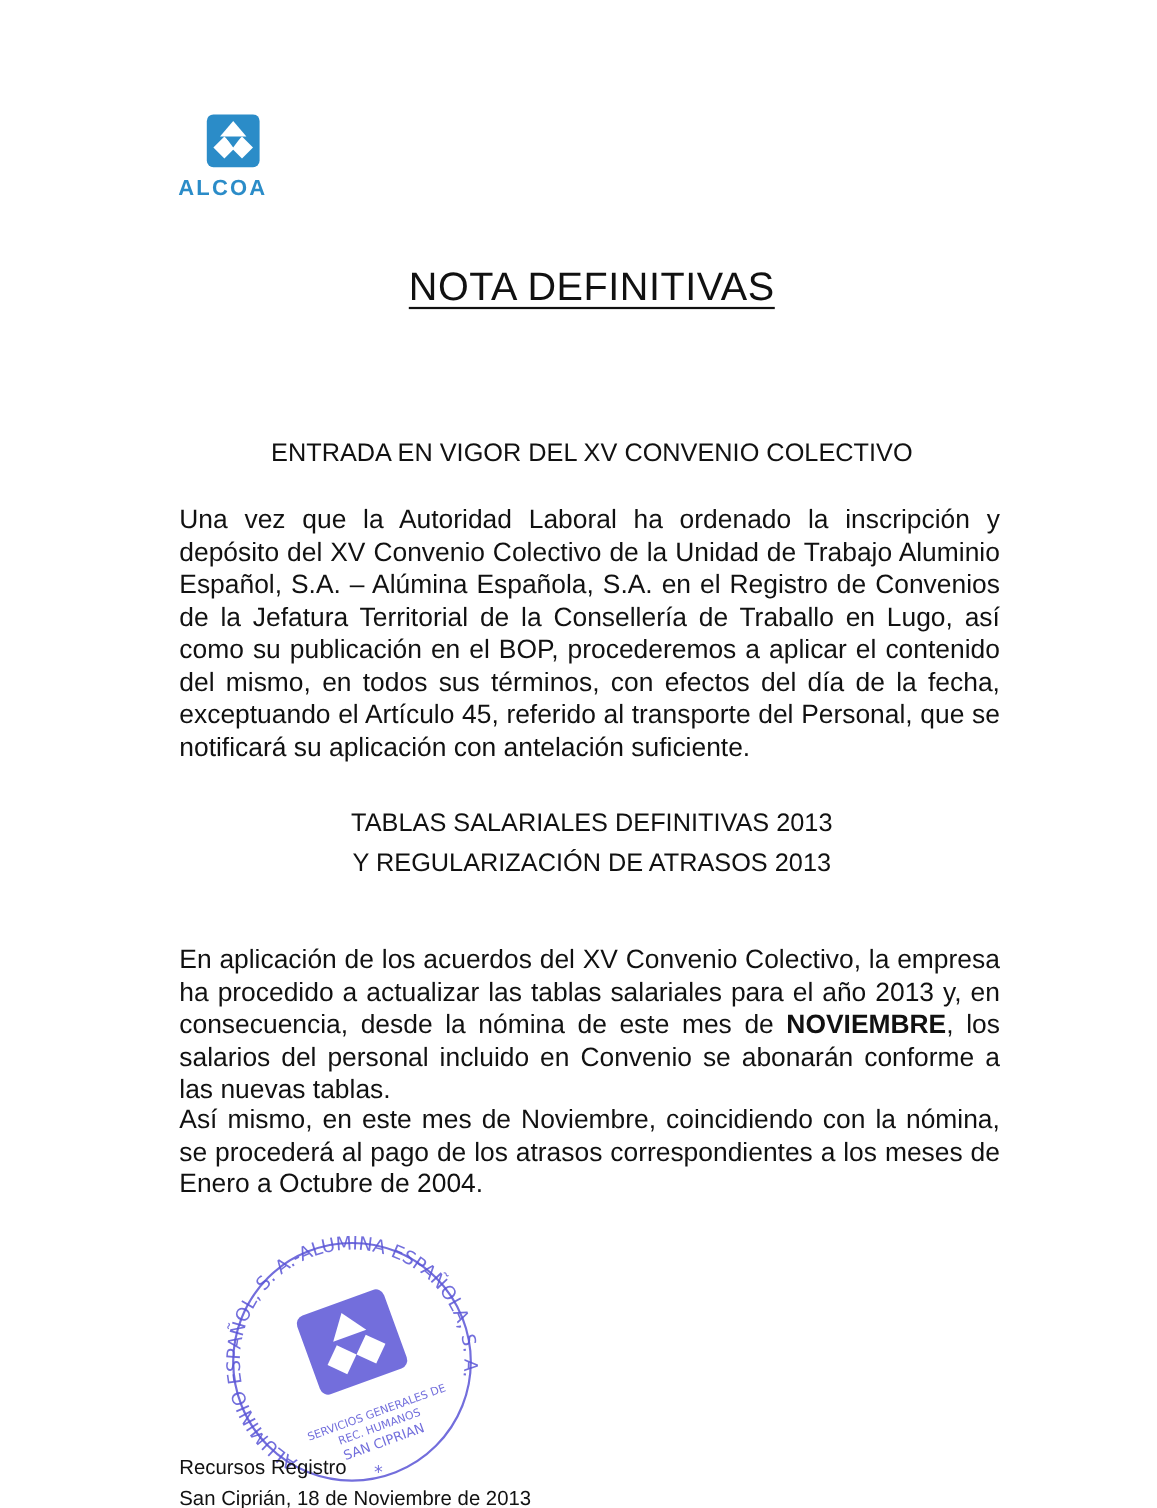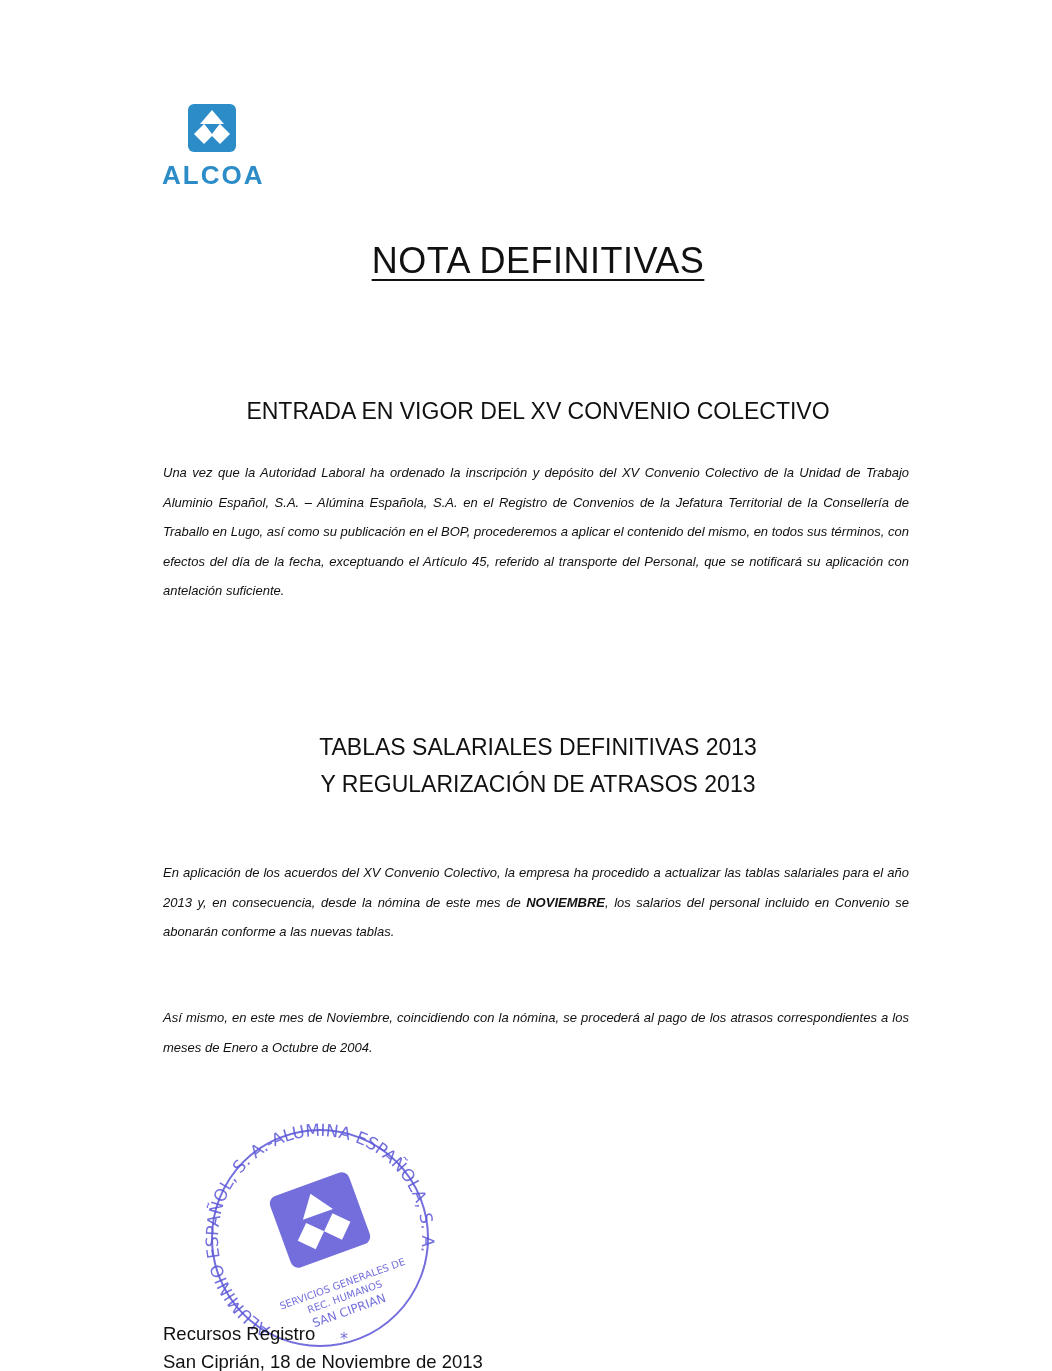--- a/index.html
+++ b/index.html
@@ -1,28 +1,28 @@
 <!DOCTYPE html>
 <html><head>
   <meta charset="utf-8">
   <style>
     html, body { margin: 0; padding: 0; background: #ffffff; }
     body { width: 1052px; height: 1371px; position: relative; overflow: hidden;
            font-family: "Liberation Sans", "DejaVu Sans", sans-serif; color: #111; }
     .logo { position: absolute; left: 162px; top: 104px; width: 100px; height: 80px; }
     .logo-box { position: absolute; left: 26px; top: 0; width: 48px; height: 48px; background: #2b8cc8;
                 border-radius: 6px; }
-    .logo-text { position: absolute; left: 0; top: 56px; width: 100px; text-align: center;
-                 color: #2b8cc8; font-weight: bold; font-size: 26px; letter-spacing: 2px; }
+    .logo-text { position: absolute; left: 0; top: 56px; width: 100px; text-align: left;
+                 color: #2b8cc8; font-weight: bold; font-size: 20px; letter-spacing: 2px; }
     .title { position: absolute; left: 0; width: 1076px; top: 240px; text-align: center;
              font-size: 36px; letter-spacing: 0.5px; }
     .title span { text-decoration: underline; text-decoration-thickness: 2px; text-underline-offset: 6px; }
     .h2 { position: absolute; left: 0; width: 1076px; text-align: center; font-size: 23px; }
-    .para { position: absolute; left: 163px; width: 746px; font-size: 13px; line-height: 29.5px;
-            text-align: justify; font-style: italic; }
+    .para { position: absolute; left: 163px; width: 746px; font-size: 24px; line-height: 29.5px;
+            text-align: justify; }
     .para b { font-weight: bold; }
     .stamp { position: absolute; left: 205px; top: 1120px; width: 230px; height: 235px; }
     .sig { position: absolute; left: 163px; font-size: 18.5px; }
   </style>
 </head>
 <body>
 
 <div class="logo">
   <div class="logo-box">
     <svg width="48" height="48" viewBox="0 0 48 48">

